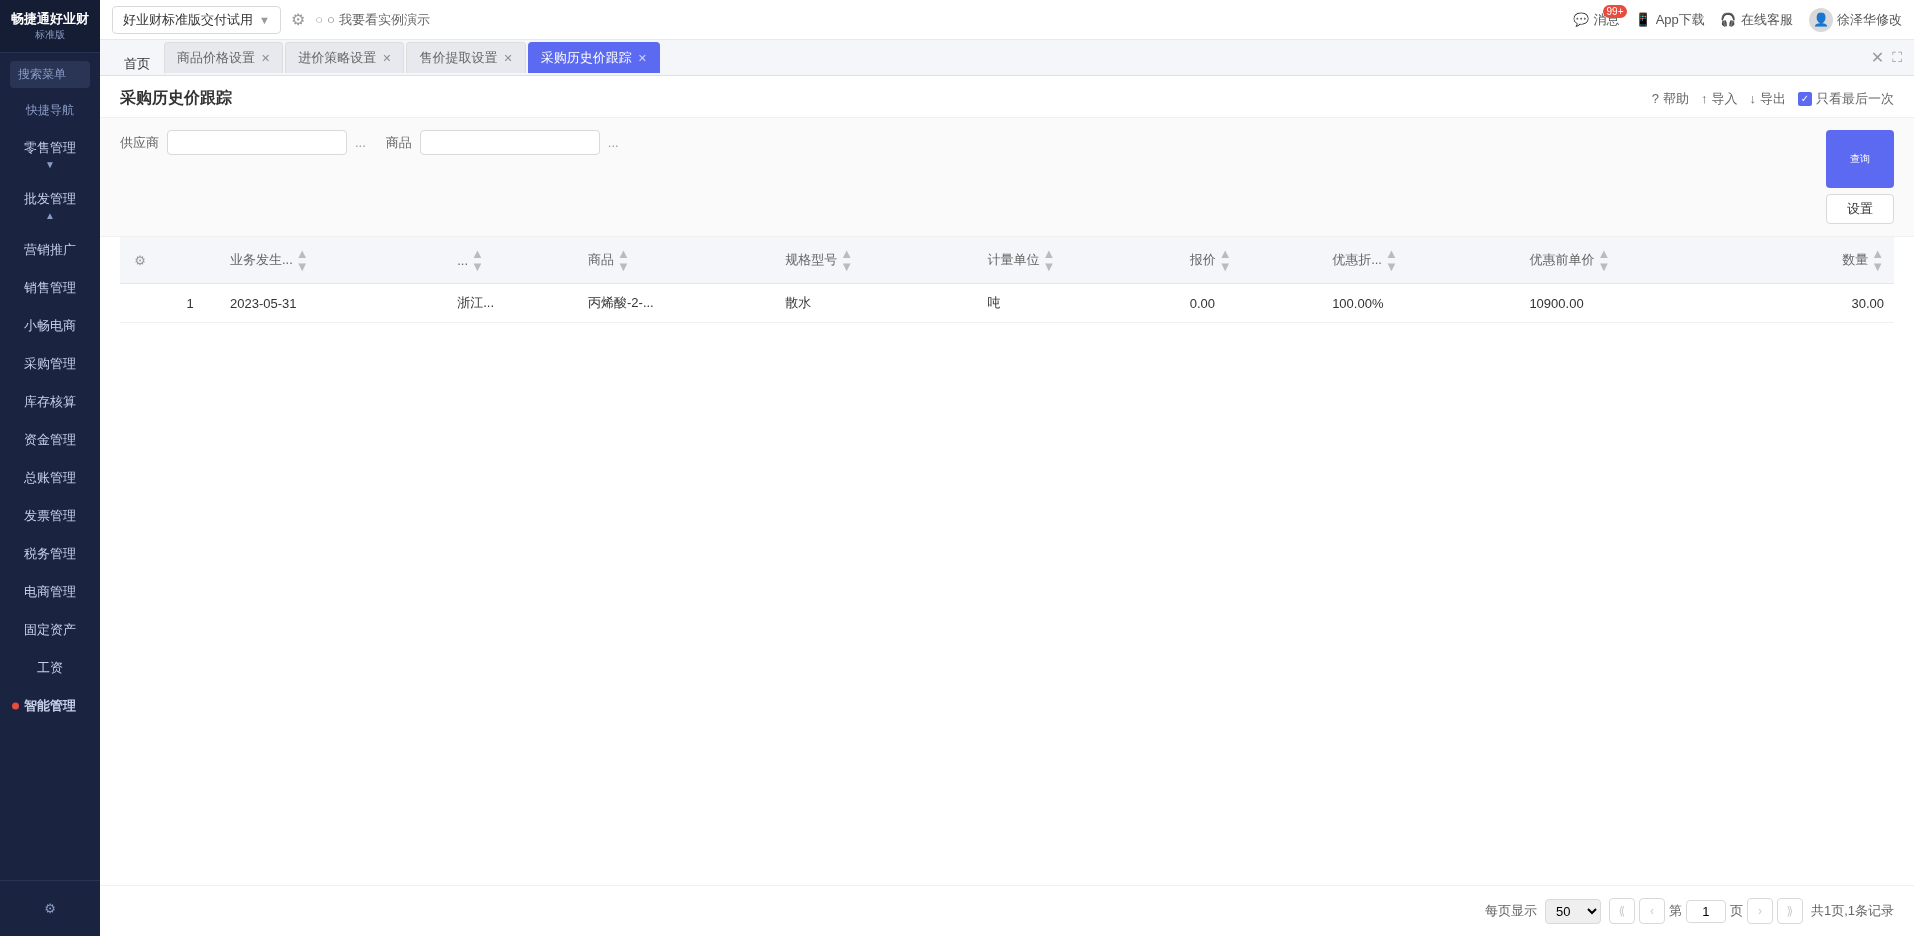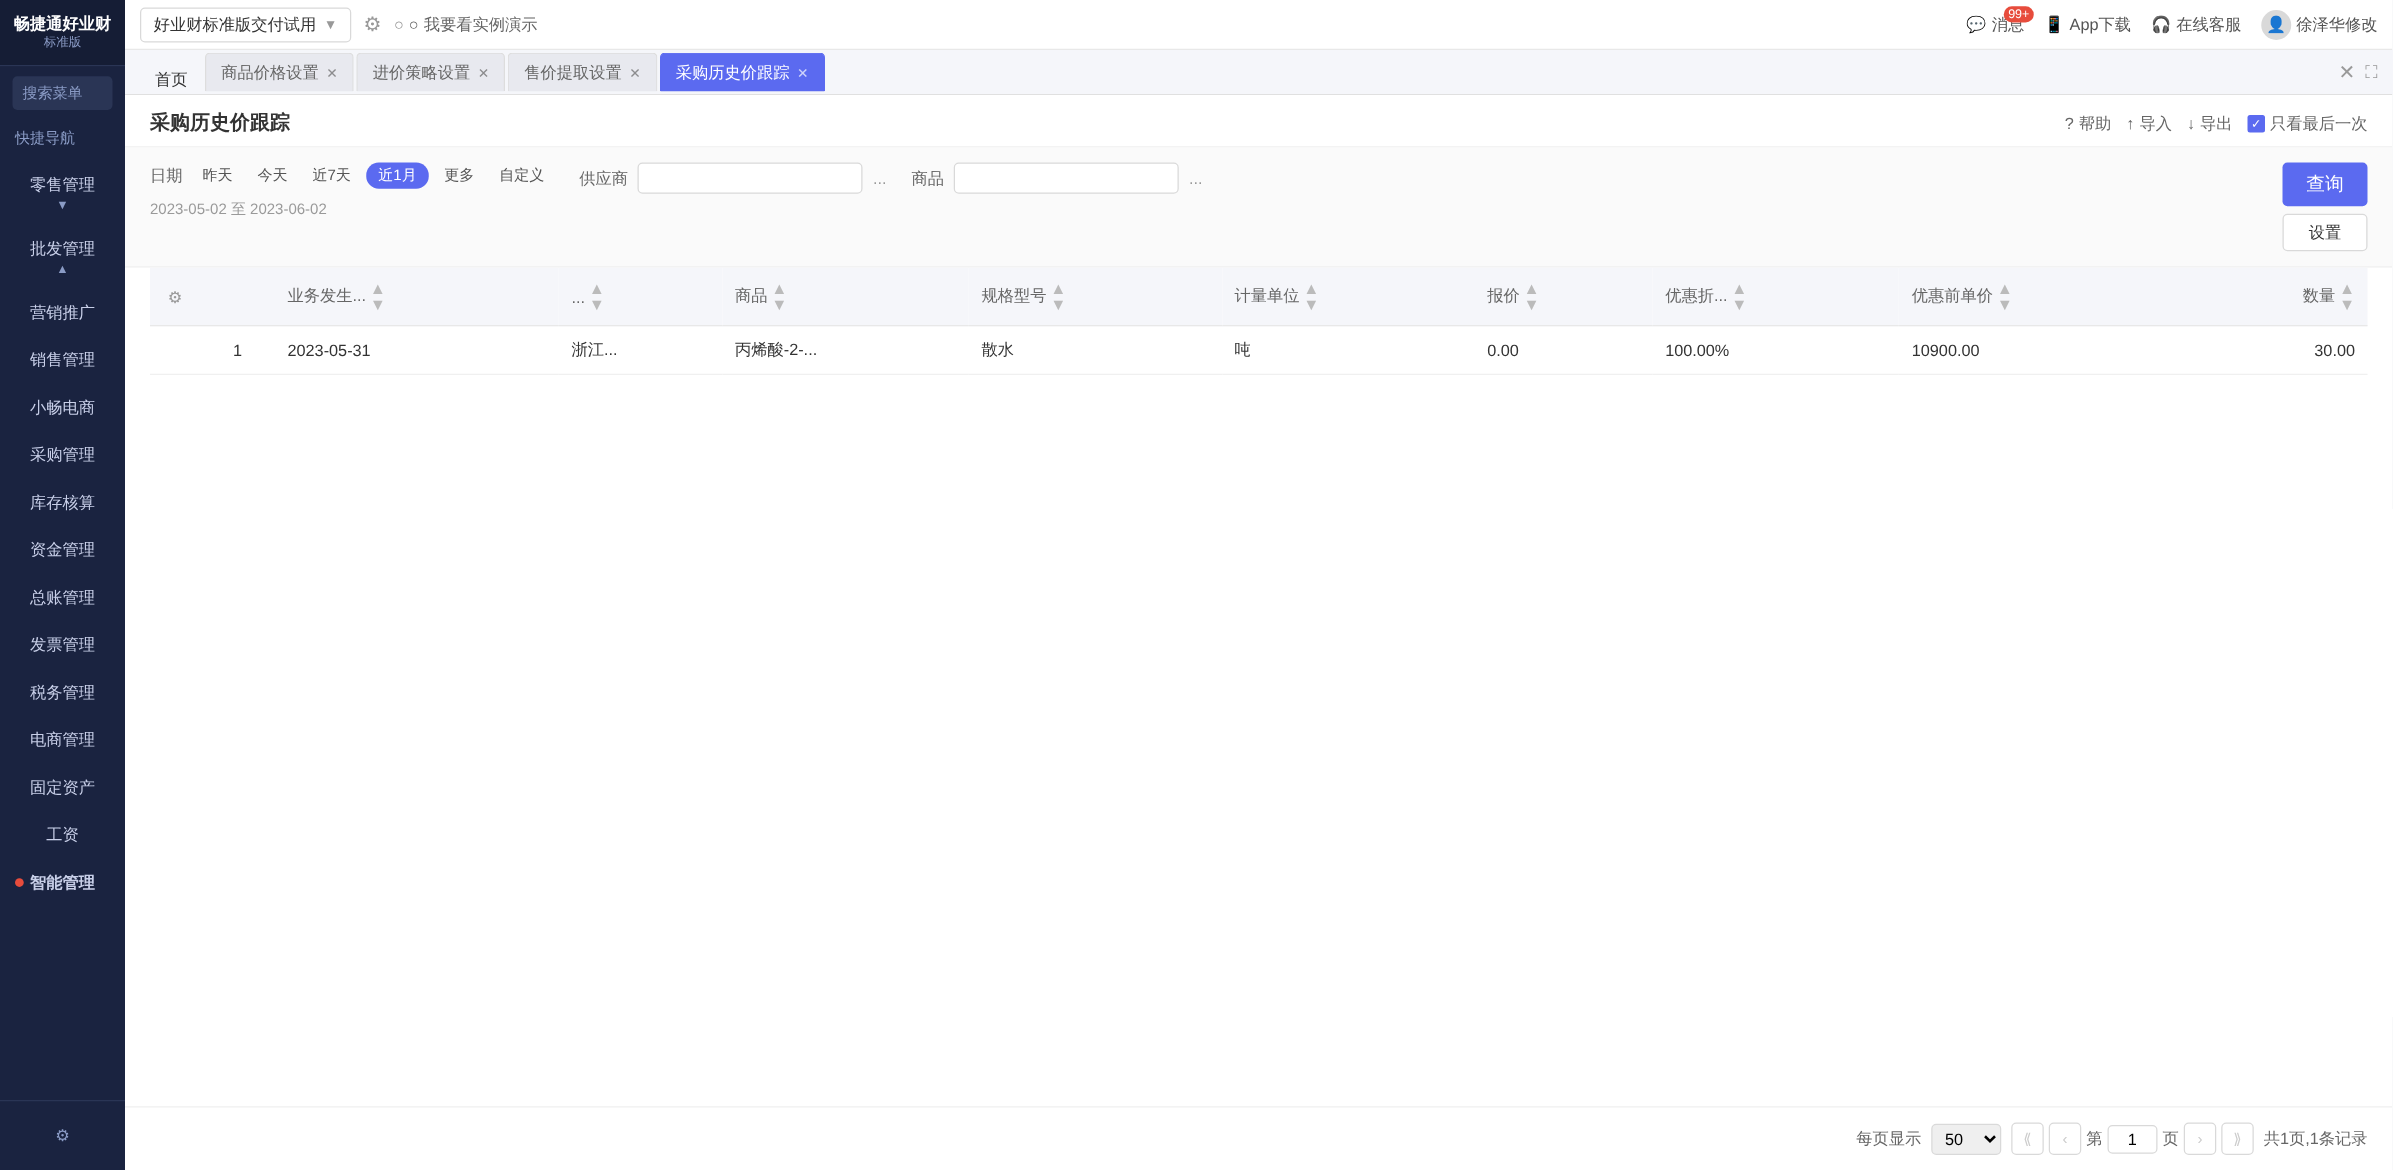--- a/index.html
+++ b/index.html
@@ -58,21 +58,21 @@
     .filter-bar { padding: 12px 20px; background: #fafafa; border-bottom: 1px solid #f0f0f0; display: flex; align-items: flex-start; gap: 20px; }
     .filter-group { display: flex; align-items: center; gap: 8px; }
     .filter-label { color: #666; white-space: nowrap; }
     .filter-date-options { display: flex; align-items: center; gap: 4px; }
     .filter-date-btn { padding: 2px 8px; border-radius: 3px; cursor: pointer; font-size: 12px; color: #555; background: none; border: none; }
     .filter-date-btn.active { background: #5b6af0; color: #fff; border-radius: 10px; padding: 2px 10px; }
     .filter-date-range { font-size: 12px; color: #999; margin-top: 4px; }
     .filter-input { border: 1px solid #d9d9d9; border-radius: 4px; padding: 4px 8px; font-size: 13px; width: 180px; color: #333; }
     .filter-more { color: #999; cursor: pointer; font-size: 13px; }
     .filter-actions { margin-left: auto; display: flex; flex-direction: column; gap: 6px; }
-    .btn-primary { background: #5b6af0; color: #fff; border: none; border-radius: 4px; padding: 8px 16px; cursor: pointer; font-size: 15px; }
+    .btn-primary { background: #5b6af0; color: #fff; border: none; border-radius: 4px; padding: 22px 16px; cursor: pointer; font-size: 10px; }
     .btn-default { background: #fff; color: #333; border: 1px solid #d9d9d9; border-radius: 4px; padding: 5px 20px; cursor: pointer; font-size: 13px; }
 
     
     .table-container { flex: 1; overflow: auto; padding: 0 20px; }
     table { width: 100%; border-collapse: collapse; font-size: 13px; }
     thead tr { background: #f5f6fa; }
     th { padding: 10px 10px; text-align: left; color: #666; font-weight: normal; border-bottom: 1px solid #e8e8e8; white-space: nowrap; font-size: 13px; }
     td { padding: 10px 10px; border-bottom: 1px solid #f0f0f0; color: #333; }
     .th-sort { display: flex; align-items: center; gap: 3px; cursor: pointer; }
     .th-sort-icon { display: flex; flex-direction: column; font-size: 8px; color: #bbb; line-height: 1; }
@@ -94,21 +94,21 @@
 <body>
 
 <div class="sidebar">
   <div class="sidebar-logo">
     <div class="logo-title">畅捷通好业财</div>
     <div class="logo-sub">标准版</div>
   </div>
   <div class="sidebar-search">
     <button class="sidebar-search-btn">搜索菜单</button>
   </div>
-  <div style="padding:6px 12px;color:#8a9bc5;font-size:12px;">快捷导航</div>
+  <div style="padding:6px 12px;color:#8a9bc5;font-size:12px;text-align:center;">快捷导航</div>
   <div class="sidebar-nav">
     <div class="sidebar-nav-item">
       <span>零售管理</span>
       <span class="arrow">▼</span>
     </div>
     <div class="sidebar-nav-item">
       <span>批发管理</span>
       <span class="arrow">▲</span>
     </div>
     <div class="sidebar-nav-item">
@@ -236,34 +236,20 @@
           <span>导出</span>
         </div>
         <label class="checkbox-label">
           <div class="checkbox-blue">✓</div>
           <span>只看最后一次</span>
         </label>
       </div>
     </div>
 
     <div class="filter-bar">
-      <div style="display:flex;flex-direction:column;gap:4px;">
-        <div class="filter-group">
-          <span class="filter-label">日期</span>
-          <div class="filter-date-options">
-            <button class="filter-date-btn">昨天</button>
-            <button class="filter-date-btn">今天</button>
-            <button class="filter-date-btn">近7天</button>
-            <button class="filter-date-btn active">近1月</button>
-            <button class="filter-date-btn">更多</button>
-            <button class="filter-date-btn">自定义</button>
-          </div>
-        </div>
-        <div class="filter-date-range">2023-05-02 至 2023-06-02</div>
-      </div>
 
       <div class="filter-group">
         <span class="filter-label">供应商</span>
         <input class="filter-input" type="text" style="">
         <span class="filter-more">...</span>
       </div>
 
       <div class="filter-group">
         <span class="filter-label">商品</span>
         <input class="filter-input" type="text" style="">

